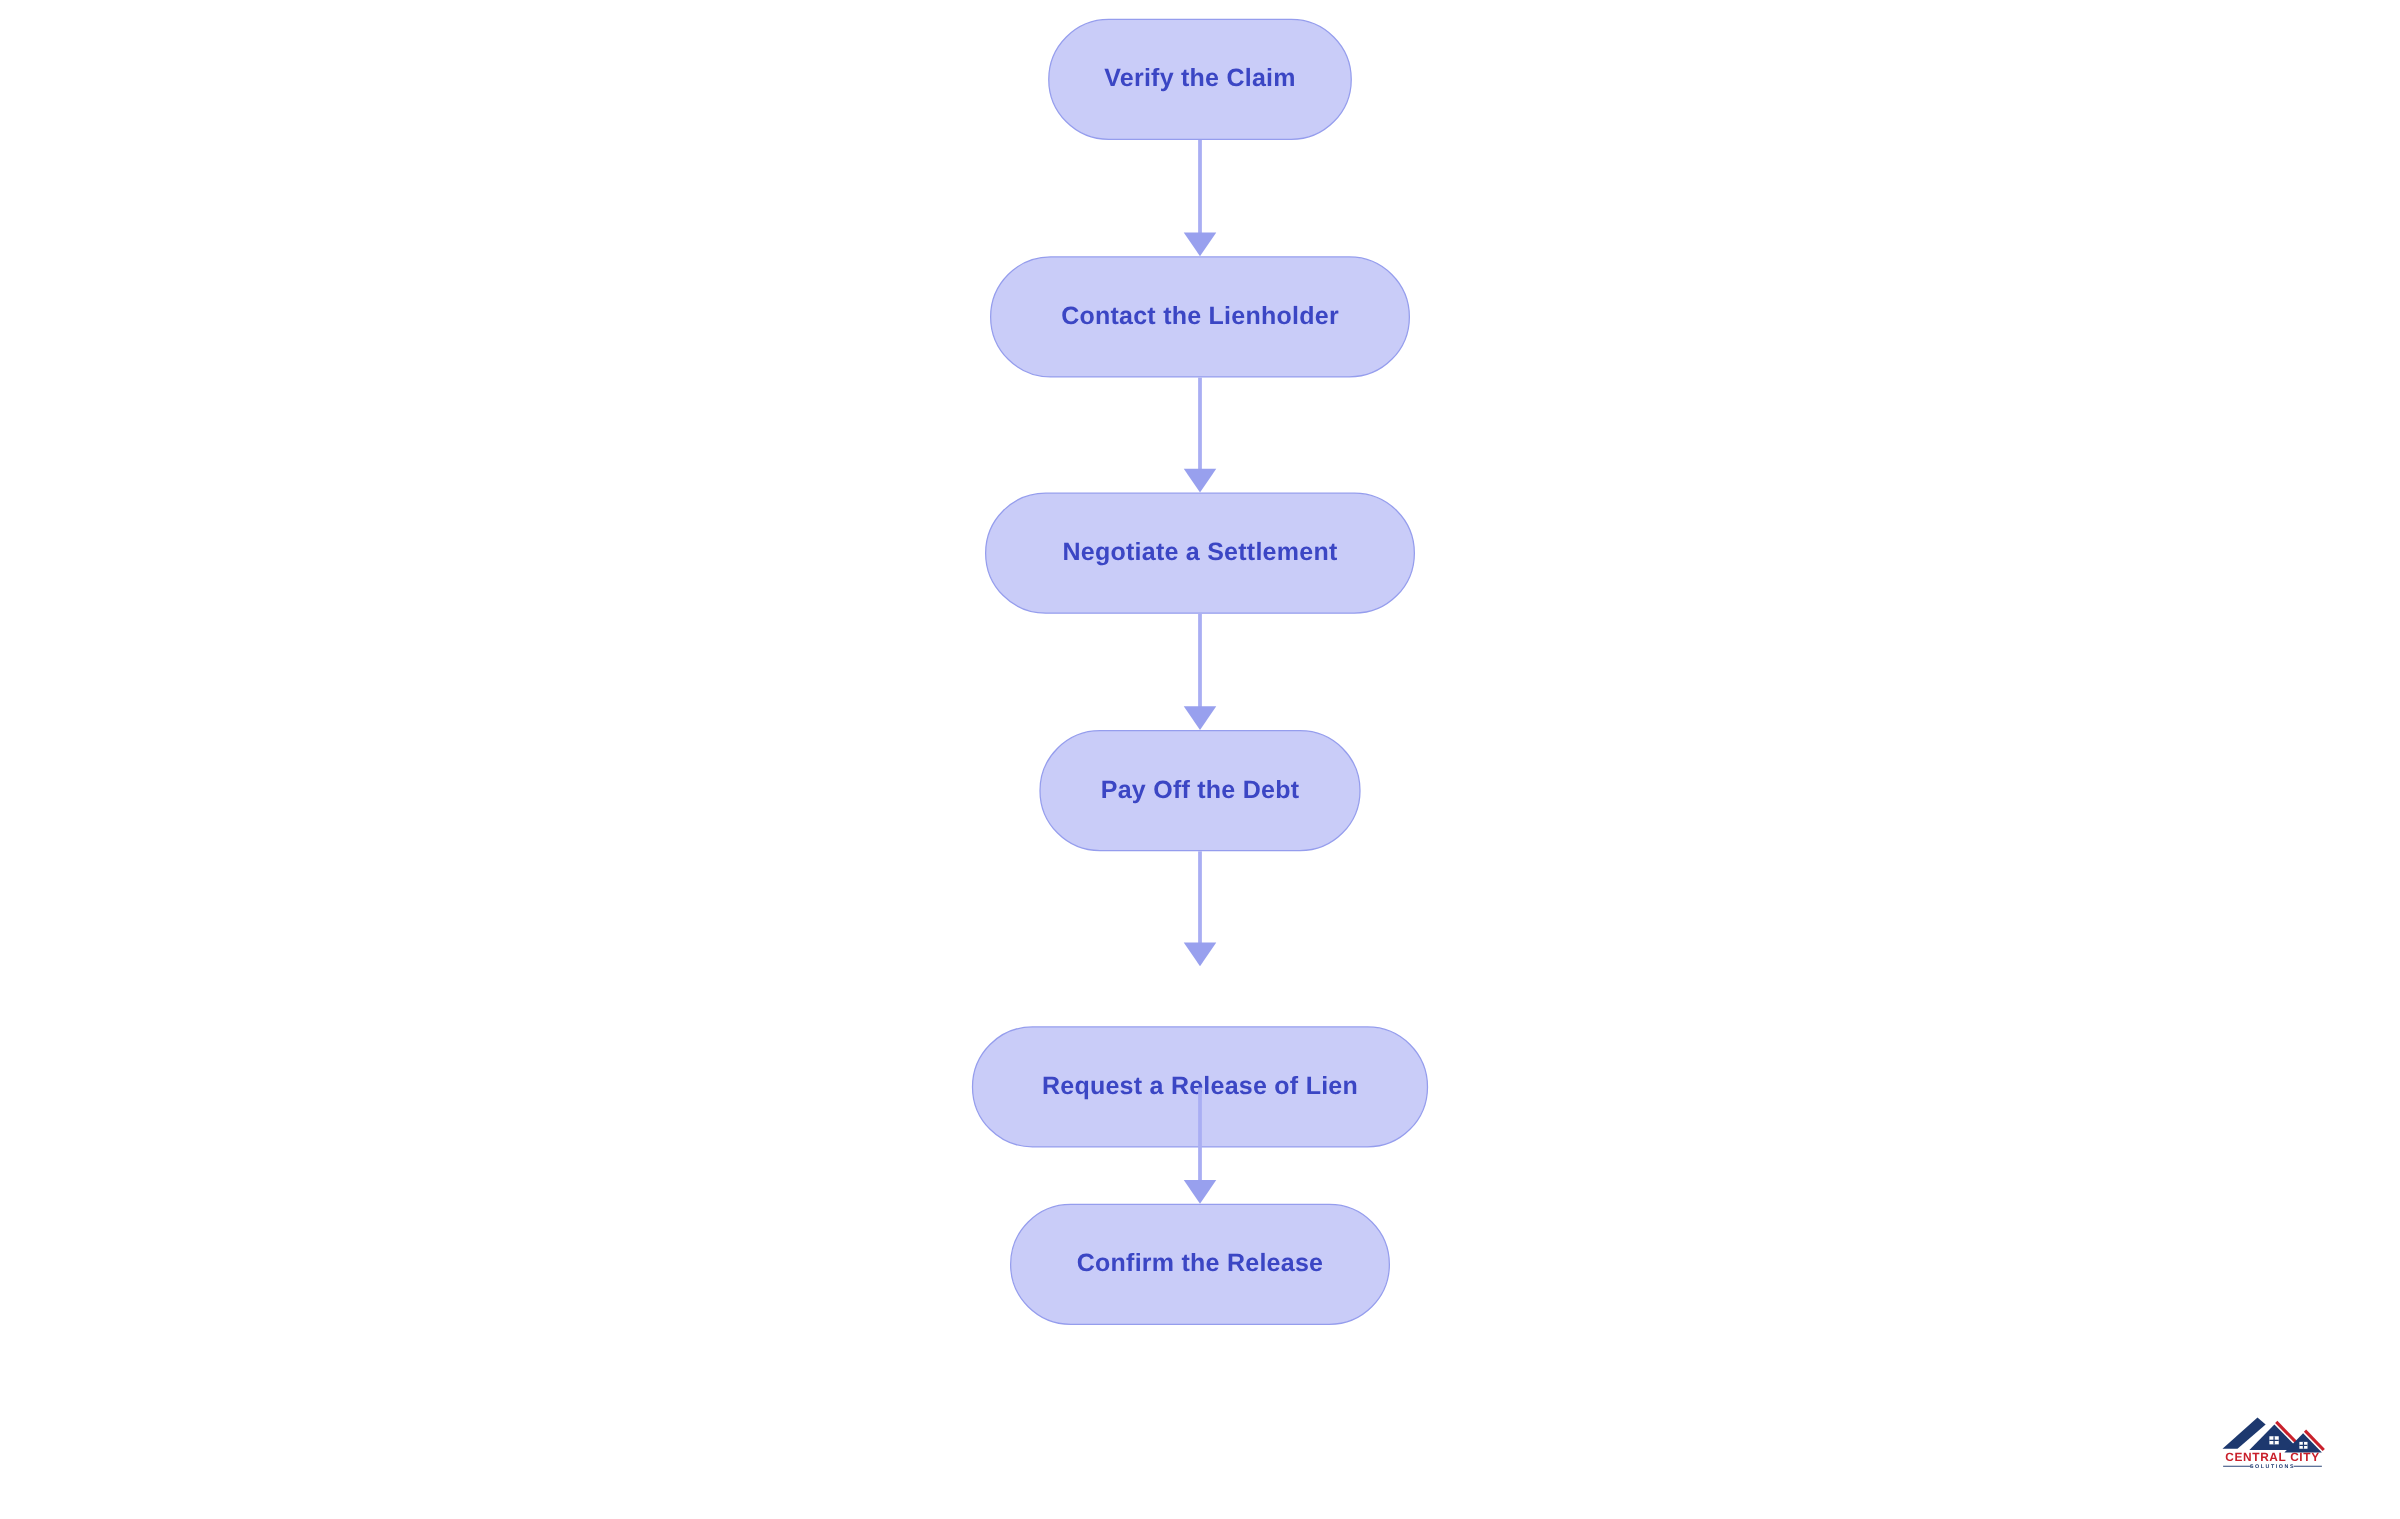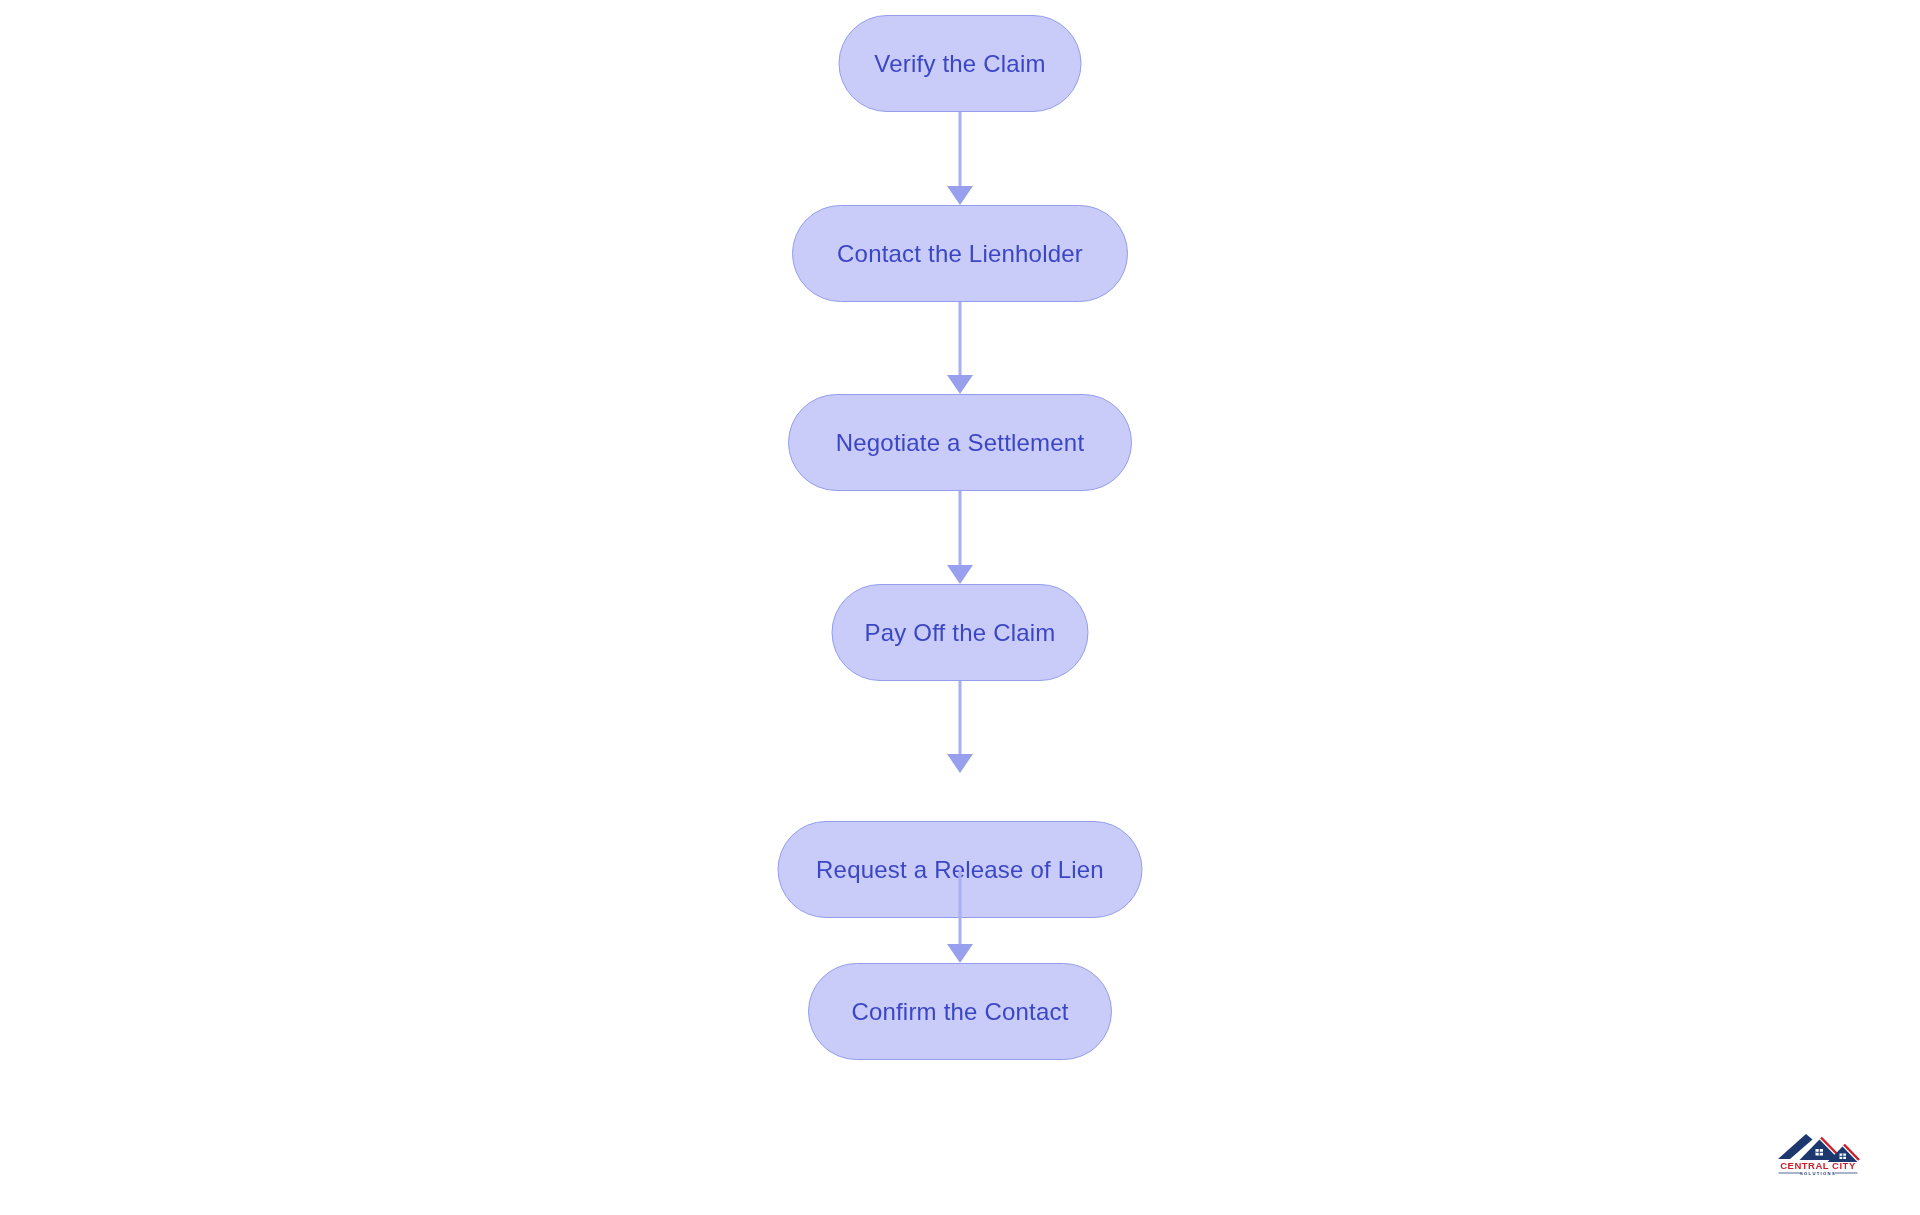--- a/index.html
+++ b/index.html
@@ -25,22 +25,22 @@
     box-sizing: border-box;
     background: #c9ccf8;
     border: 1.5px solid #959ded;
     border-radius: 48.5px;
     display: flex;
     align-items: center;
     justify-content: center;
   }
   .node-label {
     color: #3b46c4;
-    font-size: 24px;
-    font-weight: 400;
+    font-size: 20px;
+    font-weight: 700;
     letter-spacing: 0.2px;
     white-space: nowrap;
   }
   .n1 { top: 15px;  width: 243px; }
   .n2 { top: 205px; width: 336px; text-align: right; }
   .n3 { top: 394px; width: 344px; text-align: center; }
   .n4 { top: 584px; width: 257px; }
   .n5 { top: 773px; width: 365px; margin-top: 48px; }
   .n6 { top: 963px; width: 304px; }
 
@@ -94,27 +94,27 @@
   <div class="node n1">
     <span class="node-label">Verify the Claim</span>
   </div>
   <div class="node n2">
     <span class="node-label">Contact the Lienholder</span>
   </div>
   <div class="node n3">
     <span class="node-label">Negotiate a Settlement</span>
   </div>
   <div class="node n4">
-    <span class="node-label">Pay Off the Claim</span>
+    <span class="node-label">Pay Off the Debt</span>
   </div>
   <div class="node n5">
     <span class="node-label">Request a Release of Lien</span>
   </div>
   <div class="node n6">
-    <span class="node-label">Confirm the Contact</span>
+    <span class="node-label">Confirm the Release</span>
   </div>
 
   <div class="arrow a1">
     <div class="arrow-line"></div>
     <div class="arrow-head"></div>
   </div>
   <div class="arrow a2">
     <div class="arrow-line"></div>
     <div class="arrow-head"></div>
   </div>

